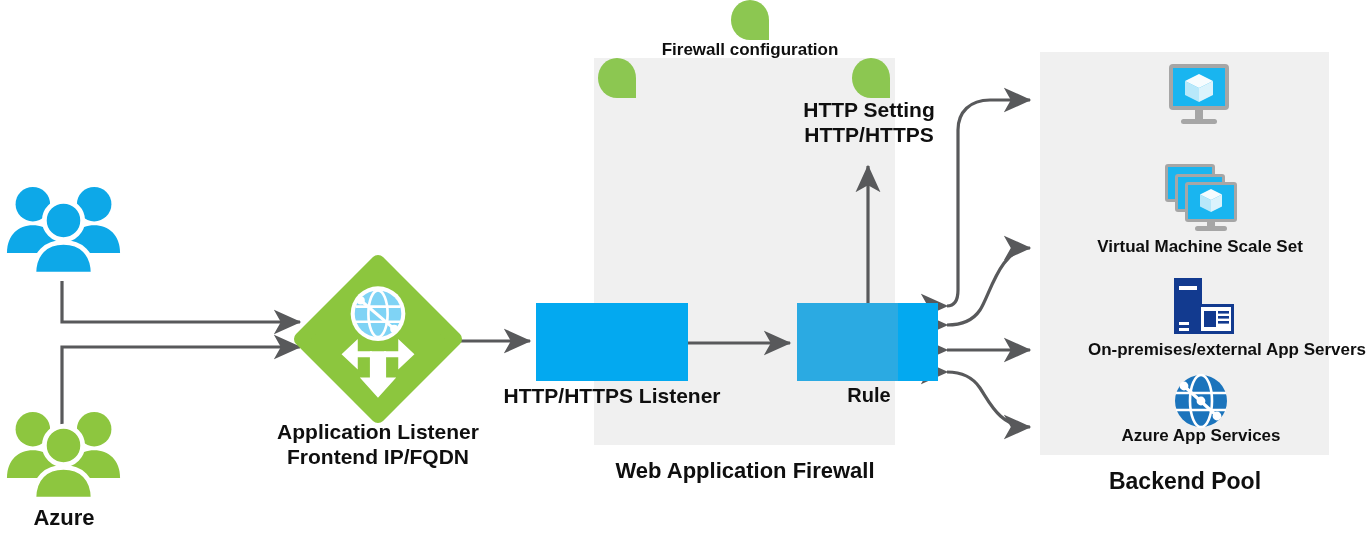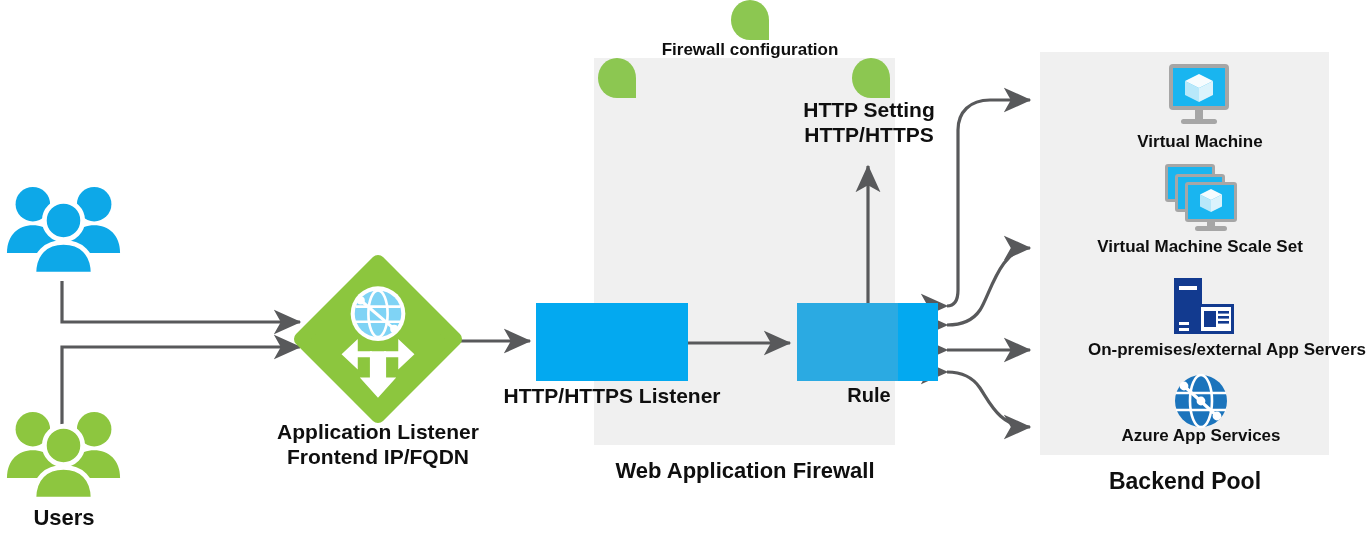--- a/index.html
+++ b/index.html
@@ -113,21 +113,21 @@
         <circle cx="28" cy="23" r="18"></circle>
         <path d="M1,74 C1,55 13,45 28,45 C43,45 55,55 55,74 Z"></path>
         <circle cx="92" cy="23" r="18"></circle>
         <path d="M65,74 C65,55 77,45 92,45 C107,45 119,55 119,74 Z"></path>
         <circle cx="60" cy="40" r="20" stroke="#ffffff" stroke-width="5"></circle>
         <path d="M29,96 C29,74 42,63 60,63 C78,63 91,74 91,96 Z" stroke="#ffffff" stroke-width="5"></path>
       </g>
     </svg>
   </div>
 
-  <div class="abs txt t-users" style="left:2px; top:505px; width:124px;">Users</div>
+  <div class="abs txt t-users" style="left:2px; top:505px; width:124px;">Azure</div>
 
   <div class="abs" style="left:297px; top:258px; width:162px; height:162px;">
     <svg viewBox="0 0 160 160" style="width:162px;height:162px;">
 
       <path d="M80,4 L156,80 L80,156 L4,80 Z" fill="#8CC63E" stroke="#8CC63E" stroke-width="14" stroke-linejoin="round"></path>
 
       <circle cx="80" cy="55" r="27" fill="#FFFFFF"></circle>
       <circle cx="80" cy="55" r="23" fill="#7FD3F5"></circle>
       <g stroke="#FFFFFF" stroke-width="2.6" fill="none">
         <ellipse cx="80" cy="55" rx="9.5" ry="23"></ellipse>
@@ -177,21 +177,20 @@
       <rect x="10" y="6" width="52" height="38" fill="#19B5F0"></rect>
       <g fill="#FFFFFF" opacity="0.96">
         <path d="M36,12 L50,19 L36,26 L22,19 Z"></path>
         <path d="M22,19 L36,26 L36,40 L22,33 Z" opacity="0.72"></path>
         <path d="M50,19 L36,26 L36,40 L50,33 Z" opacity="0.88"></path>
       </g>
       <rect x="32" y="48" width="8" height="9" fill="#A6A6A6"></rect>
       <rect x="18" y="57" width="36" height="5" rx="2.5" fill="#A6A6A6"></rect>
     </svg>
   </div>
-  <div class="abs txt t-node" style="left:1090px; top:132px; width:220px;">Virtual Machine</div>
 
   <div class="abs" style="left:1163px; top:162px; width:80px; height:70px;">
     <svg viewBox="0 0 80 70" style="width:80px;height:70px;">
       <rect x="2" y="2" width="50" height="38" rx="3" fill="#A6A6A6"></rect>
       <rect x="5" y="5" width="44" height="32" fill="#19B5F0"></rect>
       <rect x="12" y="12" width="50" height="38" rx="3" fill="#A6A6A6"></rect>
       <rect x="15" y="15" width="44" height="32" fill="#19B5F0"></rect>
       <rect x="22" y="20" width="52" height="40" rx="3" fill="#A6A6A6"></rect>
       <rect x="25" y="23" width="46" height="34" fill="#19B5F0"></rect>
       <g fill="#FFFFFF" opacity="0.96">

